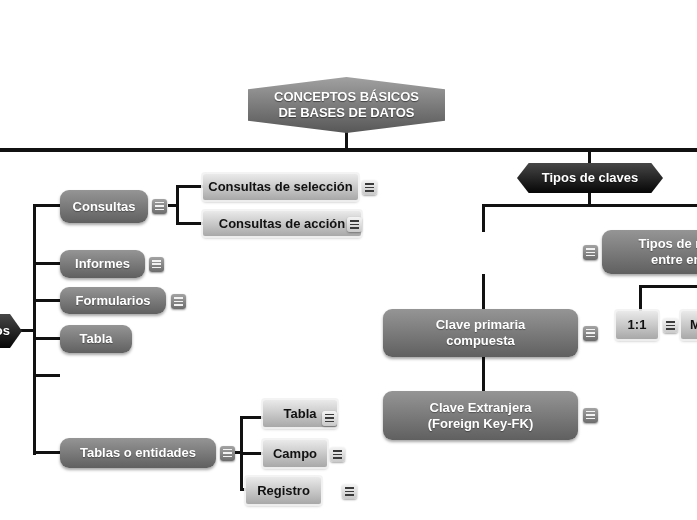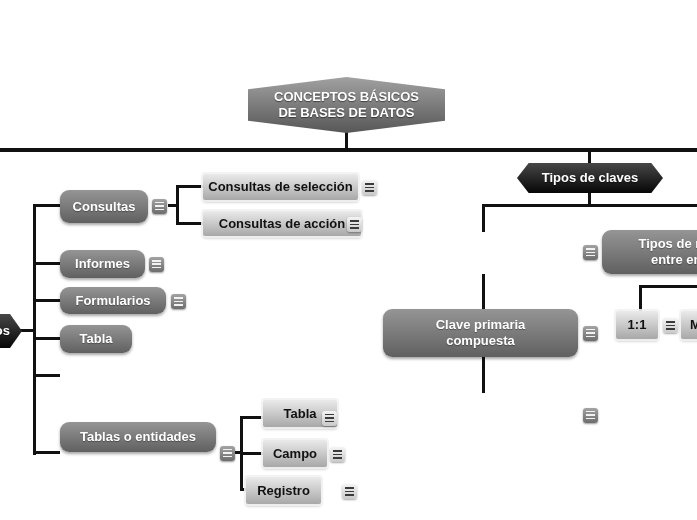--- a/index.html
+++ b/index.html
@@ -102,38 +102,40 @@
 
   <div class="node dark" style="left:60px;top:250px;width:85px;height:28px;">Informes</div>
   <span class="nicon dkbtn" style="left:149px;top:257px;"></span>
 
   <div class="node dark" style="left:60px;top:287px;width:106px;height:27px;">Formularios</div>
   <span class="nicon dkbtn" style="left:171px;top:294px;"></span>
 
   <div class="node dark" style="left:60px;top:325px;width:72px;height:28px;">Tabla</div>
 
 
-  <div class="node dark" style="left:60px;top:422px;width:156px;height:30px;">Tablas o entidades</div>
+  <div class="node dark" style="left:60px;top:438px;width:156px;height:30px;">Tablas o entidades</div>
   <span class="nicon dkbtn" style="left:220px;top:446px;"></span>
 
   <div class="node light" style="left:263px;top:400px;width:74px;height:27px;">Tabla</div>
   <span class="nicon ltbtn" style="left:322px;top:411px;"></span>
 
   <div class="node light" style="left:263px;top:440px;width:64px;height:27px;">Campo</div>
   <span class="nicon ltbtn" style="left:330px;top:447px;"></span>
 
   <div class="node light" style="left:246px;top:477px;width:75px;height:27px;">Registro</div>
   <span class="nicon ltbtn" style="left:342px;top:484px;"></span>
 
   <span class="nicon dkbtn" style="left:583px;top:245px;"></span>
 
   <div class="node multiline dark" style="left:383px;top:309px;width:195px;height:48px;">Clave primaria
 compuesta</div>
   <span class="nicon dkbtn" style="left:583px;top:326px;"></span>
 
+  <div class="node multiline dark" style="left:383px;top:391px;width:195px;height:49px;">Clave Extranjera
+(Foreign Key-FK)</div>
   <span class="nicon dkbtn" style="left:583px;top:408px;"></span>
 
   <div class="node multiline dark" style="left:602px;top:230px;width:194px;height:44px;">Tipos de relaciones
 entre entidades</div>
 
   <div class="node light" style="left:616px;top:311px;width:42px;height:28px;">1:1</div>
   <span class="nicon ltbtn" style="left:663px;top:318px;"></span>
 
   <div class="node light" style="left:681px;top:311px;width:44px;height:28px;">M:M</div>
 

